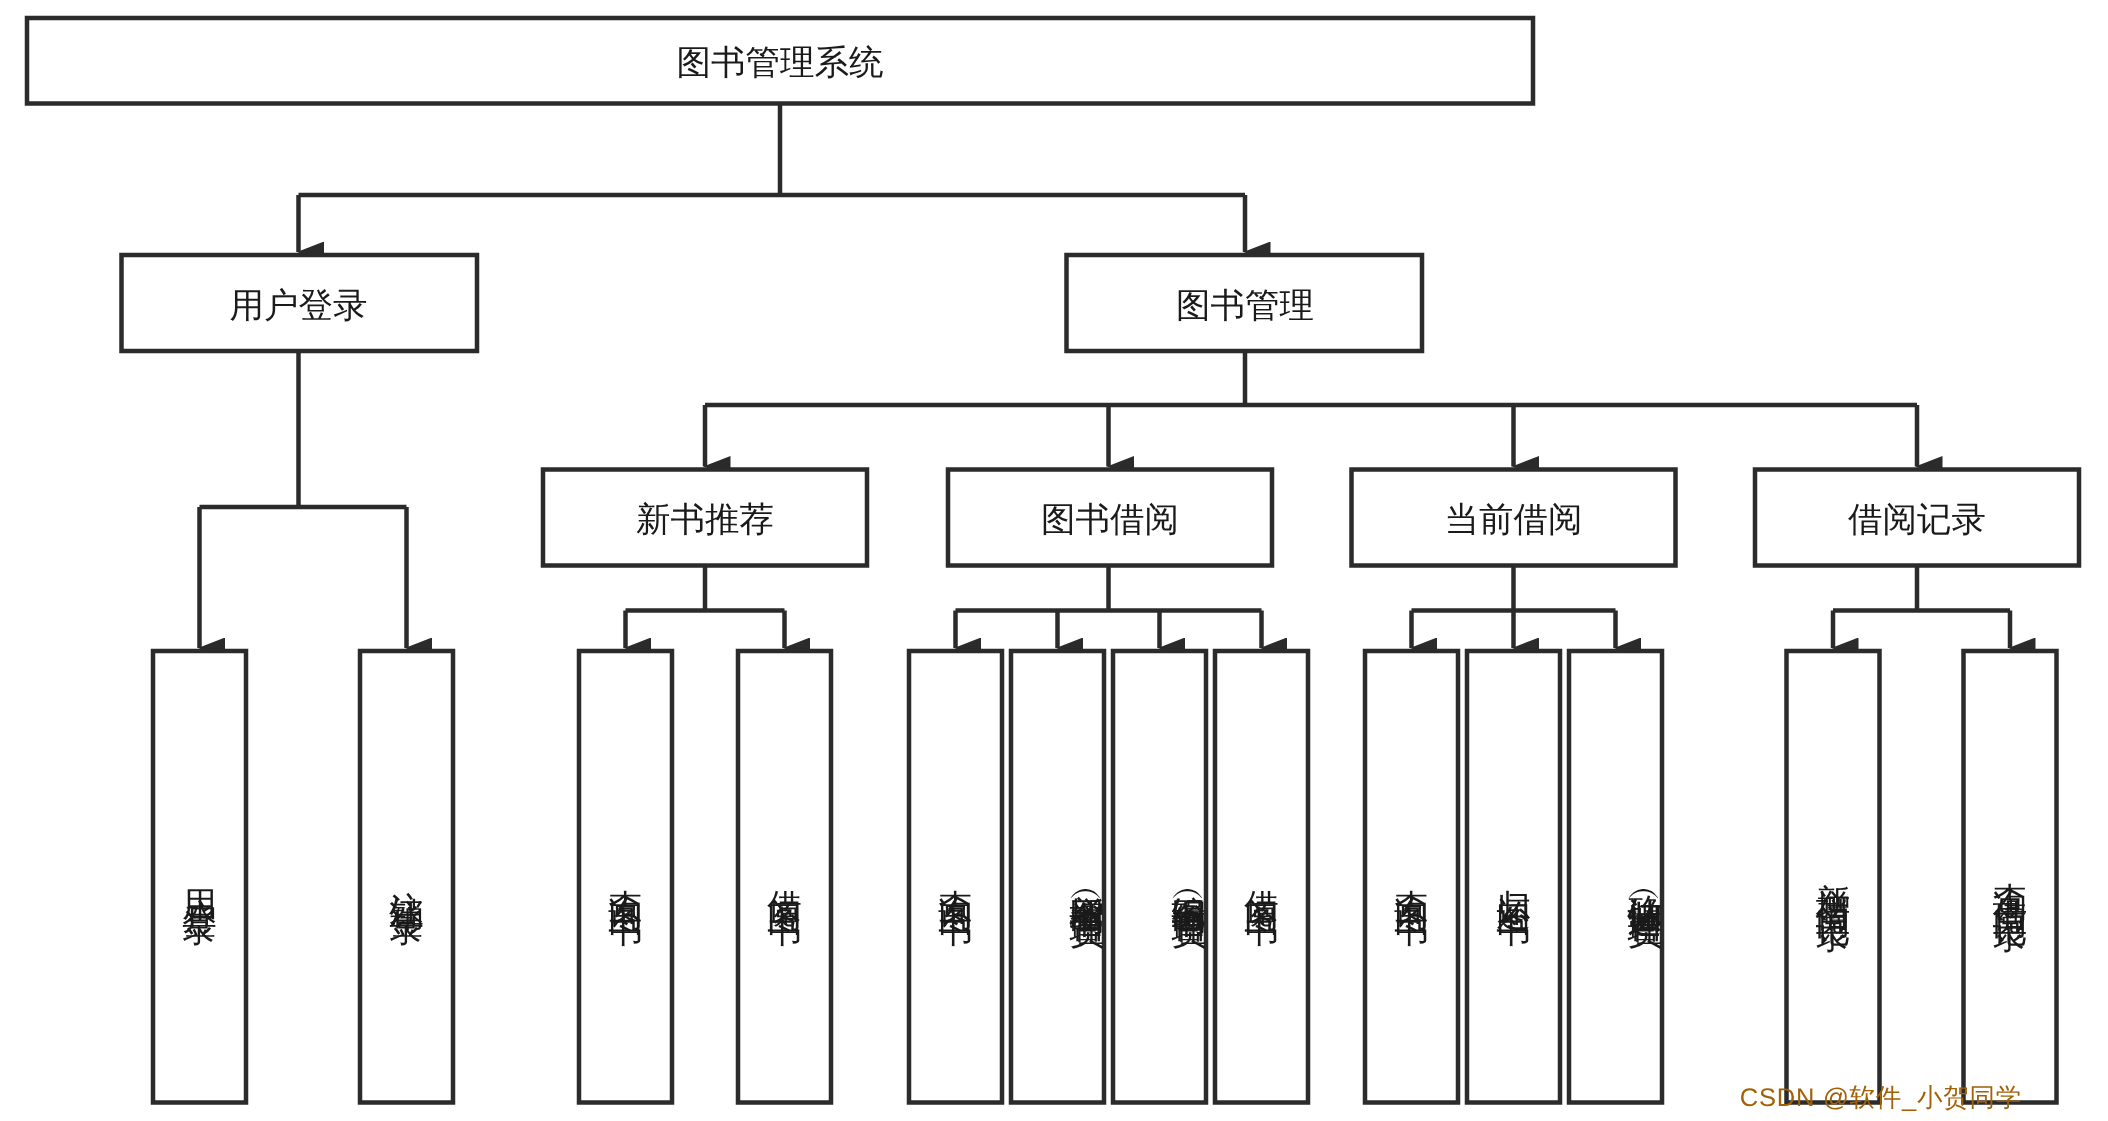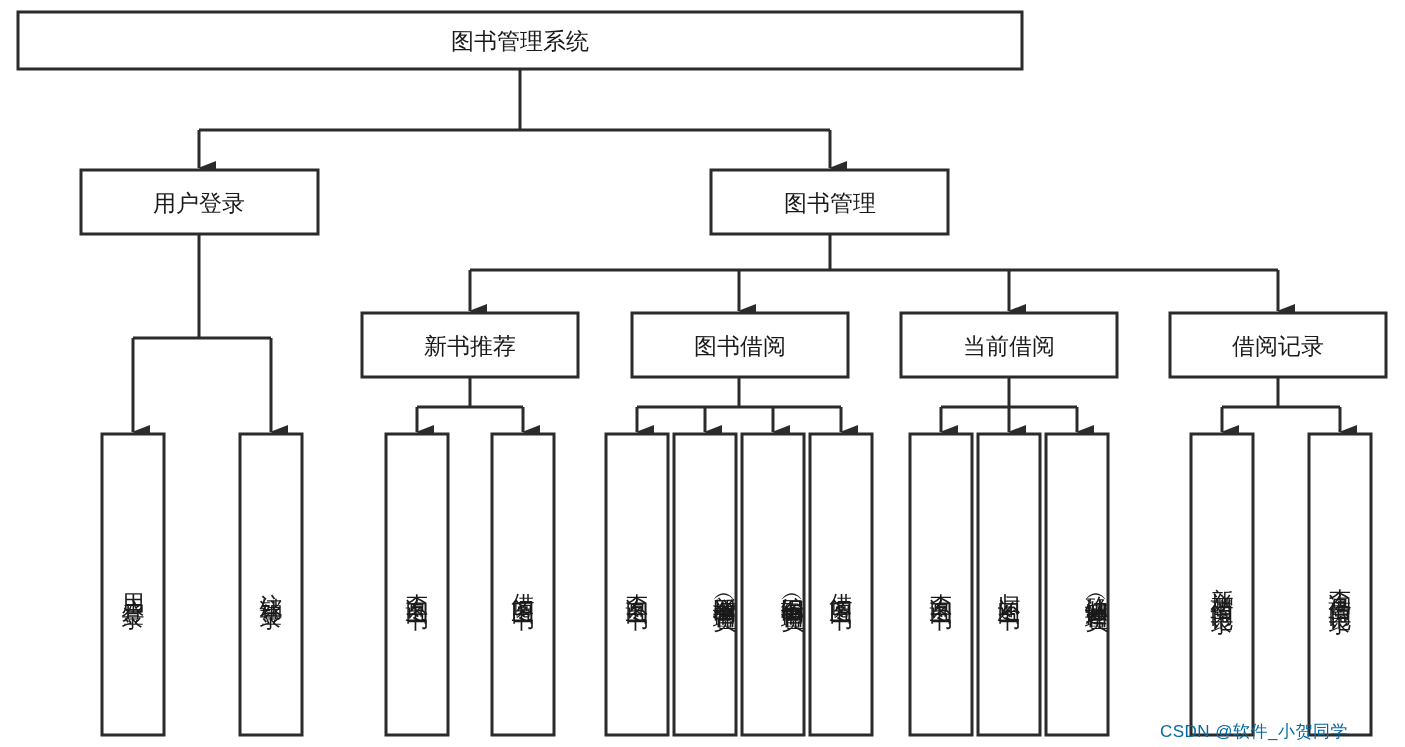--- a/index.html
+++ b/index.html
@@ -63,21 +63,21 @@
     justify-content: center;
     white-space: nowrap;
     pointer-events: none;
   }
   .watermark {
     position: absolute;
     right: 8px;
     bottom: 4px;
     font-family: "Liberation Sans", "DejaVu Sans", sans-serif;
     font-size: 17px;
-    color: #0369a1;
+    color: #a16207;
     letter-spacing: 0.5px;
     white-space: nowrap;
   }
 </style>
 </head>
 <body>
 
 <div id="diagram-root">
 
   <svg id="flow" viewBox="0 0 1405 747">

